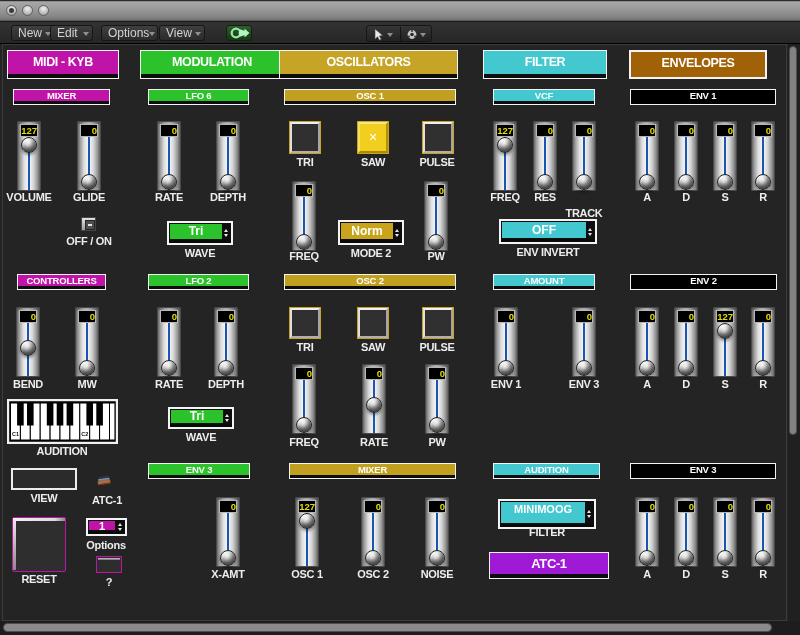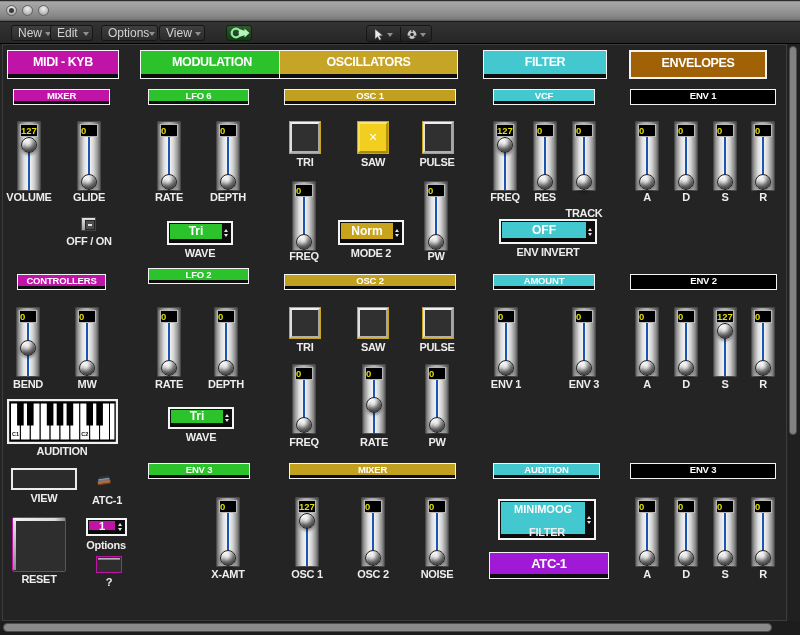--- a/index.html
+++ b/index.html
@@ -16,21 +16,21 @@
 #vsb{position:absolute;left:788px;top:44px;width:12px;height:591px;background:#202020}
 #vth{position:absolute;left:789px;top:46px;width:8px;height:389px;border-radius:4px;background:#828282;border:1px solid #4e4e4e;box-sizing:border-box}
 #hsb{position:absolute;left:0;top:621px;width:800px;height:14px;background:#1d1d1d}
 #hth{position:absolute;left:3px;top:623px;width:769px;height:9px;border-radius:4.5px;background:#8a8a8a;border:1px solid #4e4e4e;box-sizing:border-box}
 
 .hd{position:absolute;top:50px;height:29px;border:1px solid #f4f4f4;box-sizing:border-box;color:#fff;font-weight:bold;font-size:12.5px;letter-spacing:-0.4px;line-height:23px;text-align:center;box-shadow:inset 0 -4px 0 #0d0d0d}
 
 .sb{position:absolute;height:16px;border:1px solid #f4f4f4;box-sizing:border-box;color:#fff;font-weight:bold;font-size:9.5px;letter-spacing:-0.2px;line-height:11px;text-align:center;box-shadow:inset 0 -3px 0 #0d0d0d}
 
 .sl{position:absolute;width:24px;height:70px;background:linear-gradient(90deg,#757575,#dedede 28%,#fbfbfb 50%,#d2d2d2 72%,#6d6d6d);border:1px solid #4a4a4a;box-sizing:border-box;border-radius:1px;box-shadow:inset 0 2px 2px rgba(0,0,0,.35)}
-.vb{position:absolute;left:2px;top:2px;width:16px;height:11px;background:#000;border:1px solid #b6b6b6;color:#e3df00;font-weight:bold;font-size:9.5px;line-height:11px;text-align:left}
+.vb{position:absolute;left:2px;top:2px;width:16px;height:11px;background:#000;border:1px solid #b6b6b6;color:#e3df00;font-weight:bold;font-size:9.5px;line-height:11px;text-align:right}
 .tr{position:absolute;left:10px;top:15px;width:2px;height:53px;background:#1a55b4}
 .kn{position:absolute;left:3px;width:16px;height:16px;border-radius:50%;background:radial-gradient(circle at 50% 30%,#fafafa 0%,#e2e2e2 28%,#c0c0c0 48%,#8e8e8e 72%,#555 96%);border:1px solid #262626;box-sizing:border-box;box-shadow:inset -3px -4px 4px rgba(0,0,0,.5),inset 1px 2px 2px rgba(255,255,255,.8),0 2px 3px rgba(0,0,0,.4)}
 .lb{position:absolute;color:#ededed;font-weight:bold;font-size:11px;letter-spacing:-0.3px;text-align:center;white-space:nowrap}
 
 .ob{position:absolute;width:32px;height:33px;border:1px solid #c9a41c;box-sizing:border-box;background:#303030}
 .ob i{position:absolute;left:0;top:0;right:0;bottom:0;border-top:2px solid #efefef;border-left:2px solid #e0e0e0;border-right:2px solid #a6a6a6;border-bottom:2px solid #b0b0b0}
 .ob.sel{background:#f2cf1e}
 .ob.sel i{border-top-color:#f8e482;border-left-color:#f6de5e;border-right-color:#b1920c;border-bottom-color:#a98b09}
 .xmk{position:absolute;left:0;top:9px;width:100%;text-align:center;color:#fff;font-weight:normal;font-size:11px}
 
@@ -84,21 +84,21 @@
 <div class="hd" style="left:279px;width:179px;background:#c6a426">OSCILLATORS</div>
 <div class="hd" style="left:483px;width:124px;background:#43c8cf">FILTER</div>
 <div class="hd" style="left:629px;width:138px;background:#a16207;border-width:2px;box-shadow:none;line-height:22px">ENVELOPES</div>
 
 <div class="sb" style="left:13px;top:89px;width:97px;background:#c013a8">MIXER</div>
 <div class="sb" style="left:148px;top:89px;width:101px;background:#2cc22c">LFO 6</div>
 <div class="sb" style="left:284px;top:89px;width:172px;background:#c2a01f">OSC 1</div>
 <div class="sb" style="left:493px;top:89px;width:102px;background:#43c8cf">VCF</div>
 <div class="sb" style="left:630px;top:89px;width:146px;background:#000;box-shadow:none">ENV 1</div>
 <div class="sb" style="left:17px;top:274px;width:89px;background:#c013a8">CONTROLLERS</div>
-<div class="sb" style="left:148px;top:268px;width:101px;background:#2cc22c">LFO 2</div>
+<div class="sb" style="left:148px;top:274px;width:101px;background:#2cc22c">LFO 2</div>
 <div class="sb" style="left:284px;top:274px;width:172px;background:#c2a01f">OSC 2</div>
 <div class="sb" style="left:493px;top:274px;width:102px;background:#43c8cf">AMOUNT</div>
 <div class="sb" style="left:630px;top:274px;width:147px;background:#000;box-shadow:none">ENV 2</div>
 <div class="sb" style="left:148px;top:463px;width:102px;background:#2cc22c">ENV 3</div>
 <div class="sb" style="left:289px;top:463px;width:167px;background:#c2a01f">MIXER</div>
 <div class="sb" style="left:493px;top:463px;width:107px;background:#43c8cf">AUDITION</div>
 <div class="sb" style="left:630px;top:463px;width:146px;background:#000;box-shadow:none">ENV 3</div>
 
 <div class="ob" style="left:289px;top:121px">
     <i></i>
@@ -151,21 +151,21 @@
   </div>
 <div class="lb" style="left:508px;top:246px;width:80px">ENV INVERT</div>
 <div class="dd" style="left:168px;top:407px;width:66px;height:22px">
     <div class="dv" style="width:52px;background:#2cc22c;font-size:12px;line-height:13px">Tri</div>
     <div class="st">
       <b class="up"></b>
       <b class="dn"></b>
     </div>
   </div>
 <div class="lb" style="left:161px;top:431px;width:80px">WAVE</div>
-<div class="dd" style="left:498px;top:499px;width:98px;height:41px">
+<div class="dd" style="left:498px;top:499px;width:98px;height:30px">
     <div class="dv" style="width:84px;background:#43c8cf;font-size:11px;line-height:15px">MINIMOOG</div>
     <div class="st">
       <b class="up"></b>
       <b class="dn"></b>
     </div>
   </div>
 <div class="lb" style="left:507px;top:526px;width:80px">FILTER</div>
 <div class="dd" style="left:86px;top:518px;width:41px;height:18px">
     <div class="dv" style="width:26px;background:#c013a8;font-size:11px;line-height:11px">1</div>
     <div class="st">

